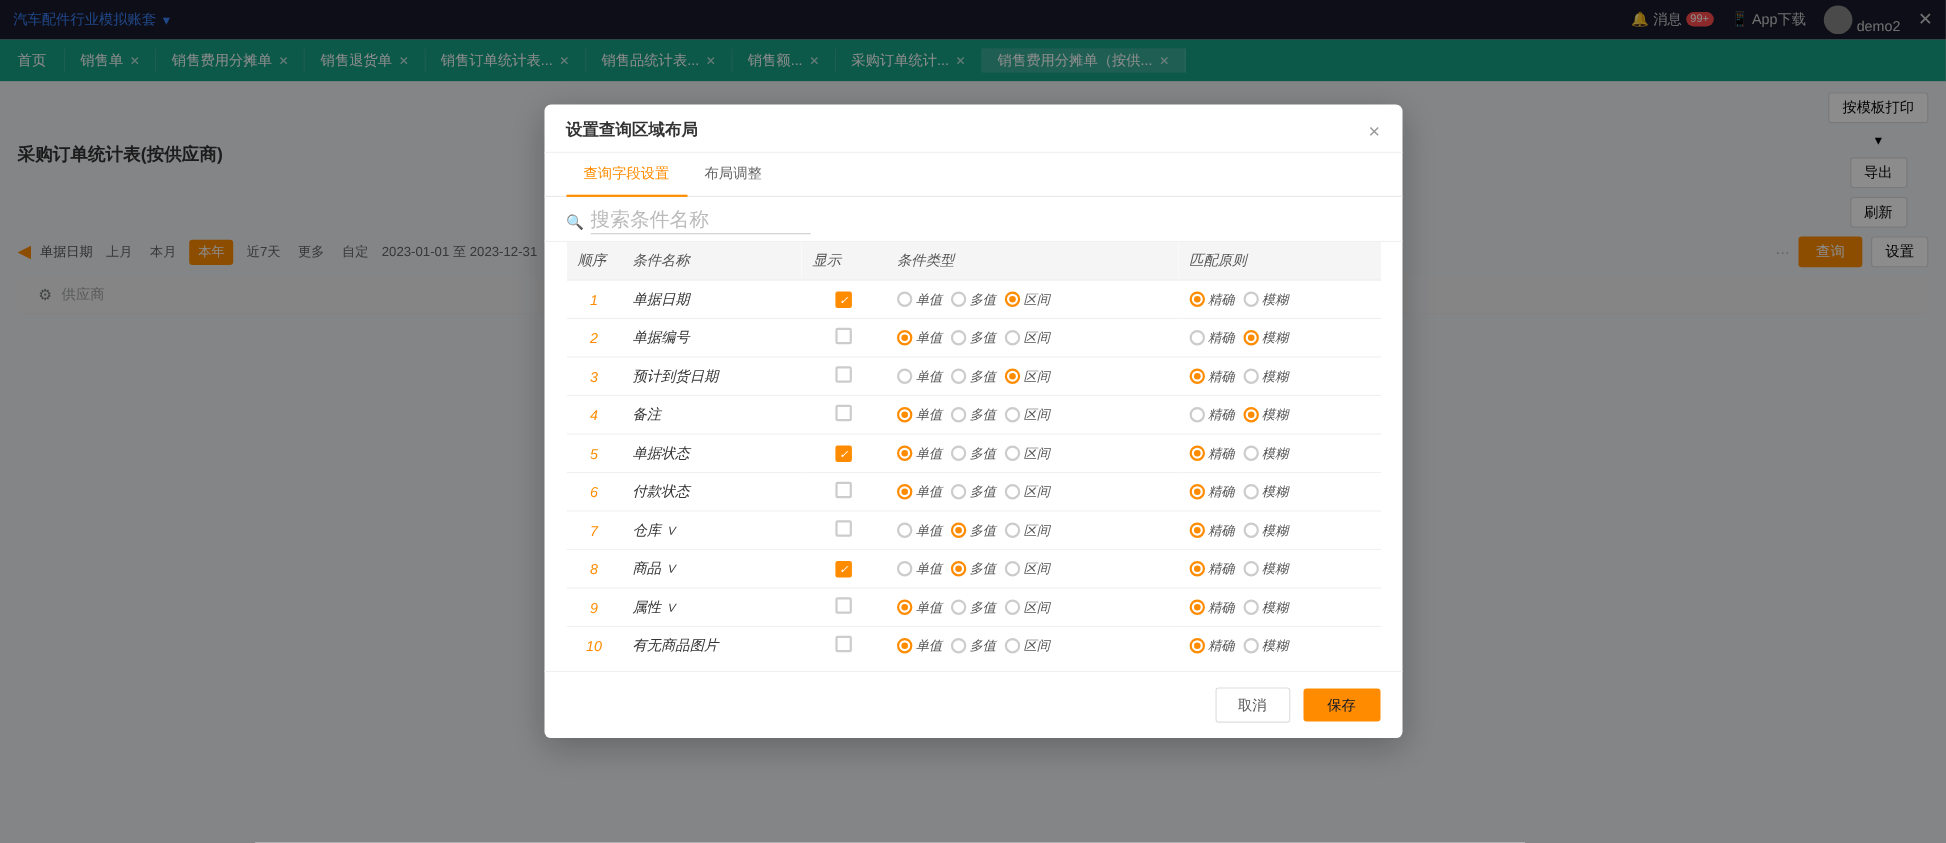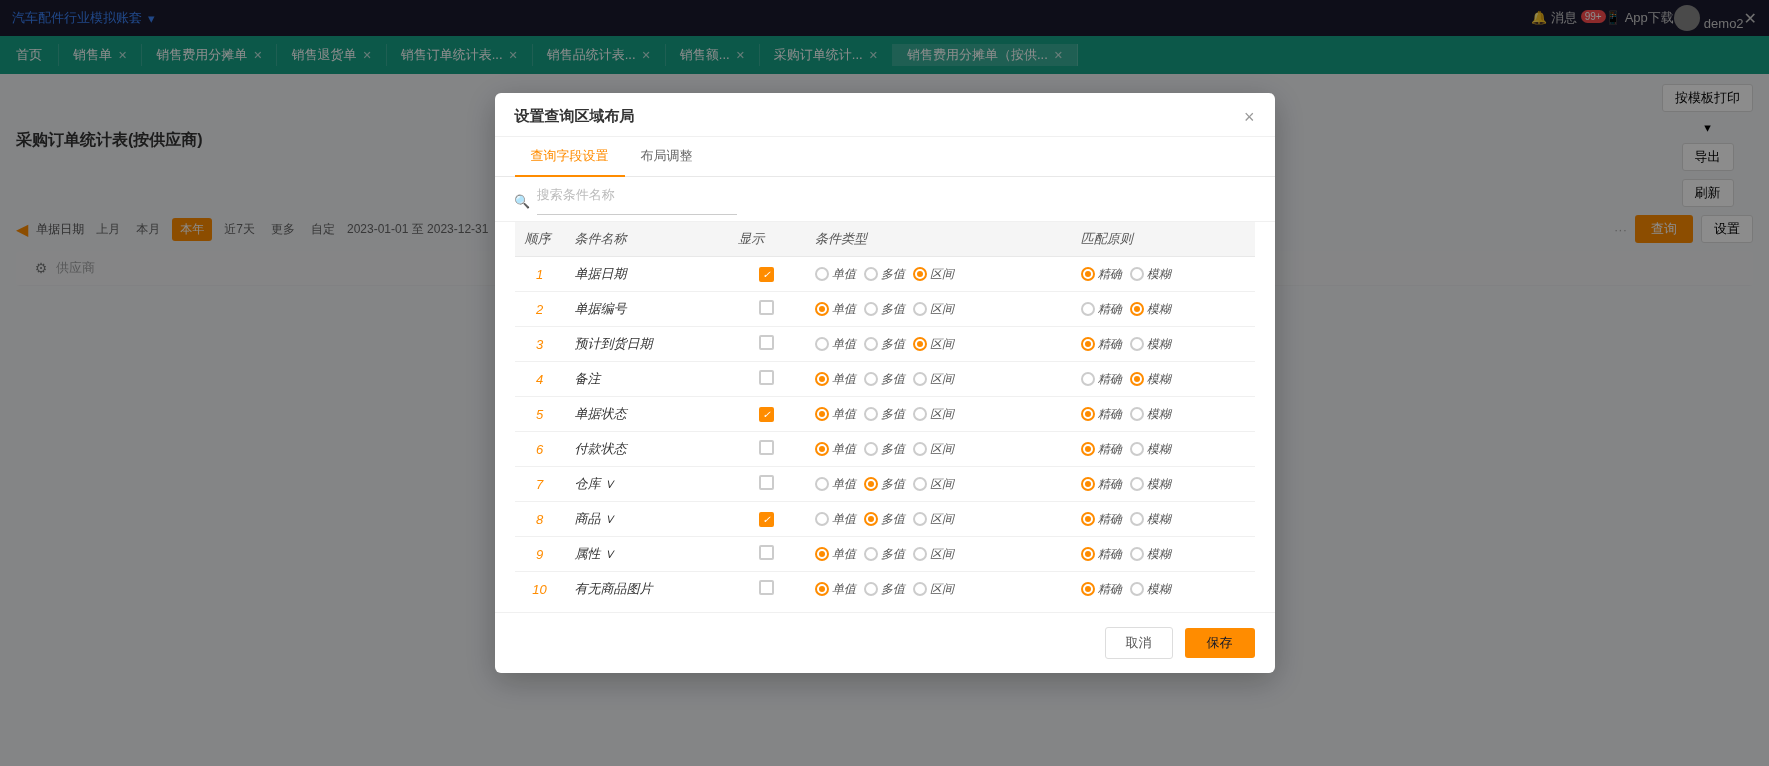--- a/index.html
+++ b/index.html
@@ -9,21 +9,21 @@
     .top-bar {
       background: #1a1a2e;
       height: 36px;
       display: flex;
       align-items: center;
       justify-content: space-between;
       padding: 0 12px;
       color: #ccc;
     }
     .top-bar-left { font-size: 13px; color: #3b82f6; display: flex; align-items: center; gap: 6px; }
-    .top-bar-right { display: flex; align-items: center; font-size: 13px; color: #ccc; }
+    .top-bar-right { display: flex; align-items: center; gap: 16px; font-size: 13px; color: #ccc; }
     .notif-badge {
       background: #ff4d4f; color: white; font-size: 10px; border-radius: 8px;
       padding: 1px 4px; position: relative; top: -2px;
     }
     .avatar { width: 26px; height: 26px; background: #888; border-radius: 50%; display: inline-block; vertical-align: middle; }
 
     
     .tab-bar {
       background: #17a086;
       height: 38px;
@@ -134,25 +134,25 @@
     .search-box {
       display: flex;
       align-items: center;
       padding: 10px 20px 6px;
       border-bottom: 1px solid #f0f0f0;
     }
     .search-icon-wrap { color: #aaa; margin-right: 6px; }
     .search-input {
       border: none;
       outline: none;
-      font-size: 13px;
+      font-size: 18px;
       color: #333;
       width: 200px;
       border-bottom: 1px solid #ccc;
-      padding-bottom: 12px;
+      padding-bottom: 2px;
     }
     .search-input::placeholder { color: #bbb; }
 
     
     .dialog-body { flex: 1; overflow: hidden; padding: 0 20px 10px; }
     .table-wrap { overflow-y: auto; max-height: 380px; font-style: italic; }
     table { width: 100%; border-collapse: collapse; }
     thead th {
       background: #f5f5f5;
       font-size: 13px;

